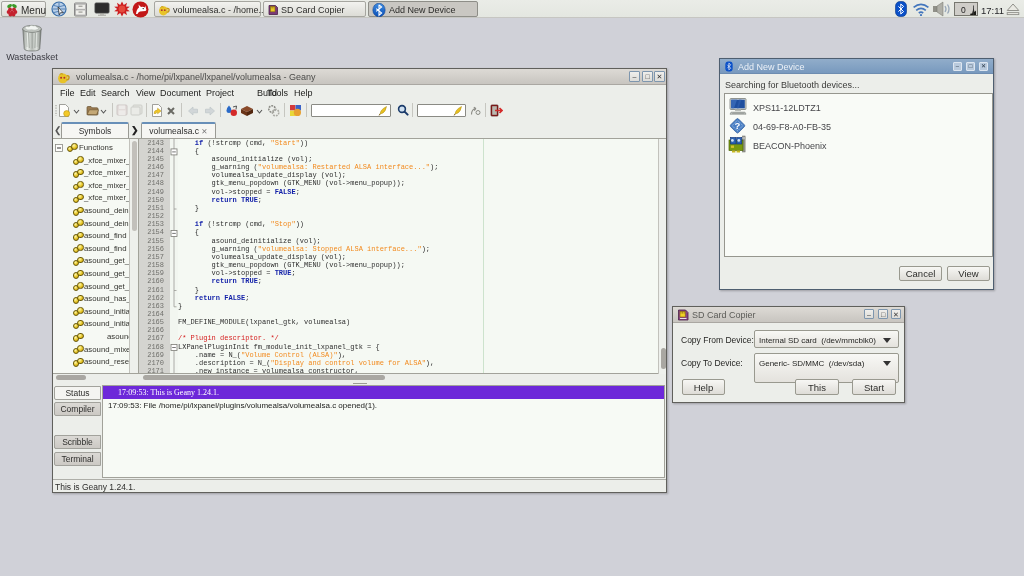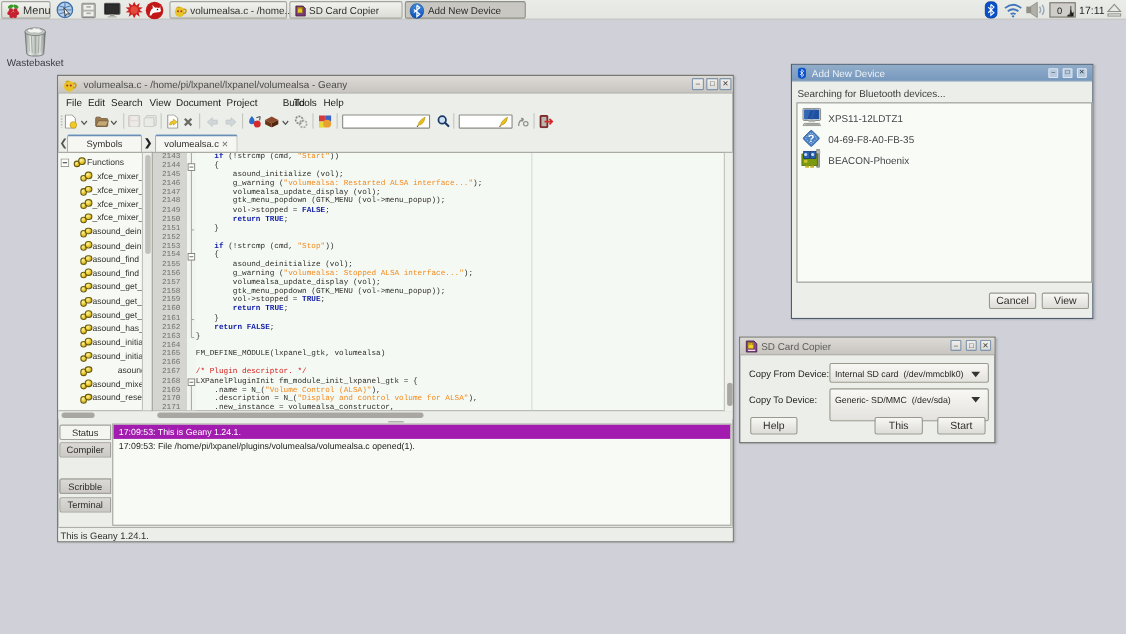--- a/index.html
+++ b/index.html
@@ -487,21 +487,21 @@
   <div class="abs" style="left:0;top:312px;right:0;height:4px;">
     <div style="position:absolute;left:300px;top:1.5px;width:14px;height:1.5px;background:#9a9a94;"></div>
   </div>
   <div class="abs" id="gmsg" style="left:0;top:316px;right:0;height:115px;">
     <div class="mtab on" style="top:1px;">Status</div>
     <div class="mtab" style="top:17px;">Compiler</div>
     <div class="mtab" style="top:34px;margin-top:16px;">Messages</div>
     <div class="mtab" style="top:50px;">Scribble</div>
     <div class="mtab" style="top:67px;">Terminal</div>
     <div class="abs" style="left:49px;top:0;right:1px;height:93px;background:#f7faf5;border:1px solid #a2a29a;overflow:hidden;">
-      <div style="position:absolute;left:0;top:0;right:0;height:13px;background:#a21caf;color:#fff;font-size:8px;line-height:13px;padding-left:5px;">17:09:53: This is Geany 1.24.1.</div>
+      <div style="position:absolute;left:0;top:0;right:0;height:13px;background:#6d28d9;color:#fff;font-size:8px;line-height:13px;padding-left:15px;font-family:Liberation Serif, serif;">17:09:53: This is Geany 1.24.1.</div>
       <div style="position:absolute;left:0;top:13px;right:0;height:13px;color:#1c1c1a;font-size:8px;line-height:13px;padding-left:5px;">17:09:53: File /home/pi/lxpanel/plugins/volumealsa/volumealsa.c opened(1).</div>
     </div>
   </div>
   <div class="abs" id="gstatus" style="left:0;top:410px;right:0;height:13px;border-top:1px solid #aeaea8;background:#eceeea;">
     <span style="position:absolute;left:2px;top:2px;font-size:8.5px;color:#2e2e2c;">This is Geany 1.24.1.</span>
   </div>
 </div>
 
 <div class="win" id="btdlg">
   <div class="titlebar">

